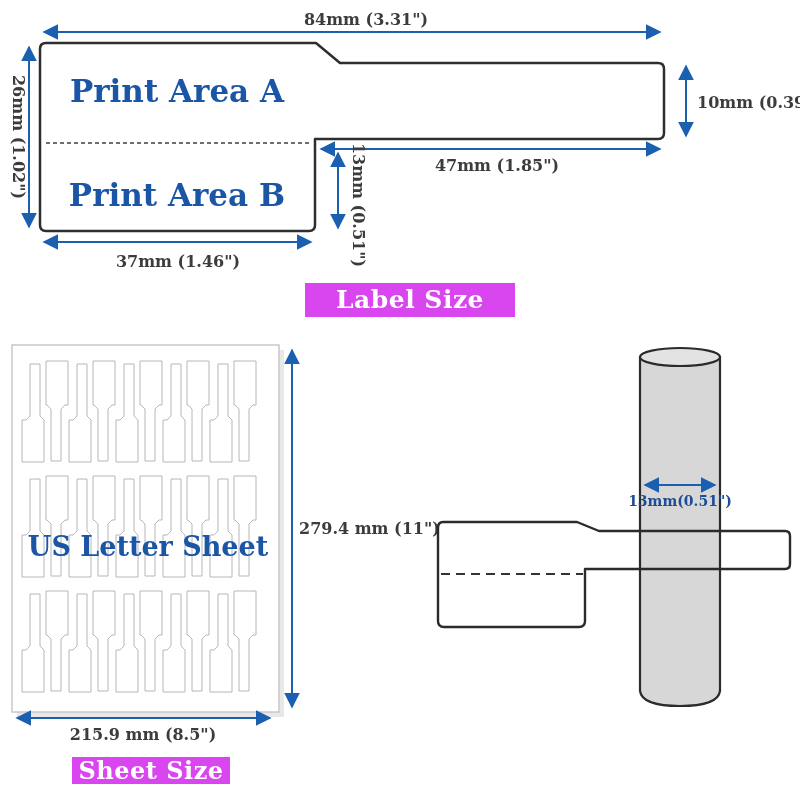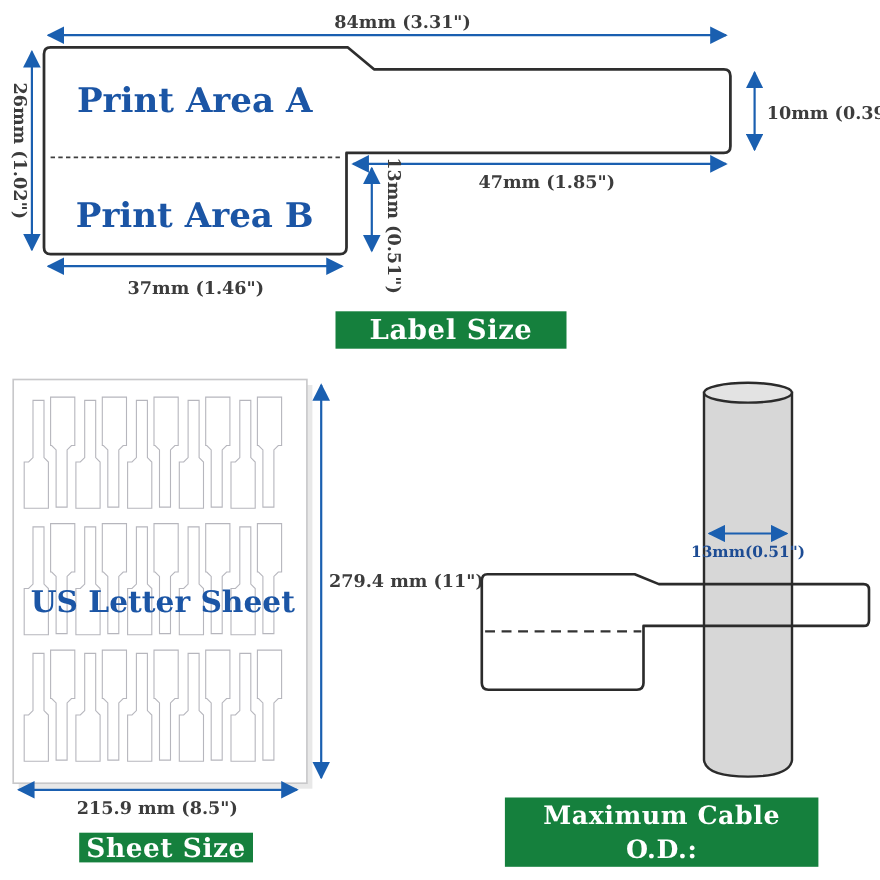--- a/index.html
+++ b/index.html
@@ -8,21 +8,21 @@
     overflow:hidden;outline:1px solid #ececec;
     font-family:"DejaVu Serif","Liberation Serif",serif;
   }
   svg{position:absolute;left:0;top:0;}
   text{font-family:"DejaVu Serif","Liberation Serif",serif;font-weight:bold;}
   .dim-text{font-size:16px;fill:#3c3c3c;}
   .big-blue{font-size:31px;fill:#1b55a5;}
   .sheet-blue{font-size:27px;fill:#1b55a5;}
   .cable-blue{font-size:14px;fill:#1d4c94;}
   .banner{
-    position:absolute;background:#15803d;color:#ffffff;text-align:center;
+    position:absolute;background:#d946ef;color:#ffffff;text-align:center;
     font-weight:bold;letter-spacing:0.5px;
   }
   .banner-label{left:305px;top:283px;width:210px;height:34px;font-size:25px;line-height:34px;}
   .banner-sheet{left:72px;top:757px;width:158px;height:27px;font-size:24px;line-height:27px;}
   .banner-cable{left:459px;top:725px;width:285px;height:63px;font-size:23px;line-height:31px;padding-top:1px;box-sizing:border-box;}
 </style>
 </head>
 <body>
 
 <div class="canvas">
@@ -128,18 +128,14 @@
       </g>
     </g>
   </svg>
 
   <div class="banner banner-label">
     <span>Label Size</span>
   </div>
   <div class="banner banner-sheet">
     <span>Sheet Size</span>
   </div>
-  <div class="banner banner-cable">
-    <div>Maximum Cable O.D.:</div>
-    <div>13mm(0.51")</div>
-  </div>
 
 </div>
 
 </body></html>

